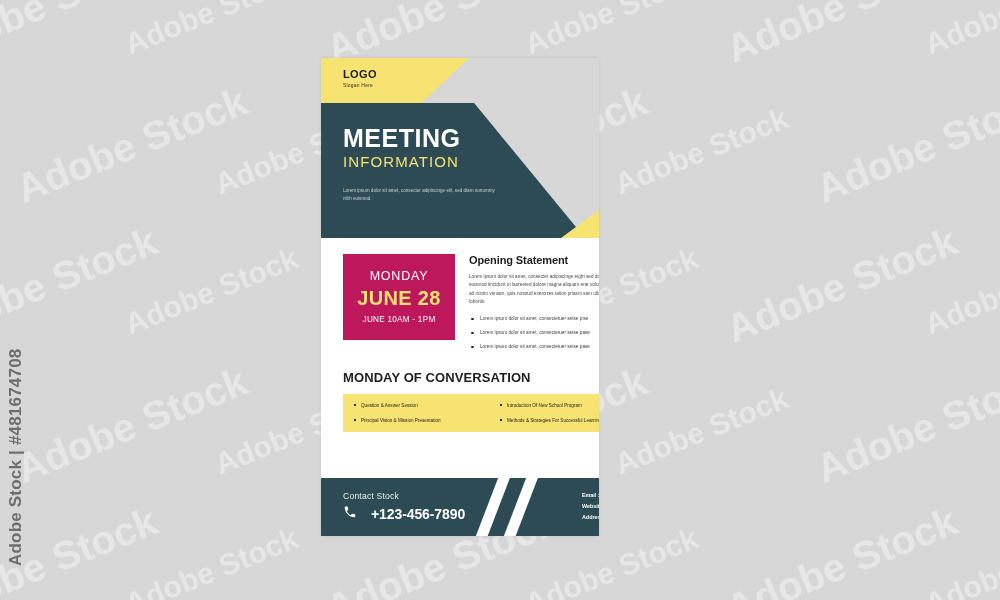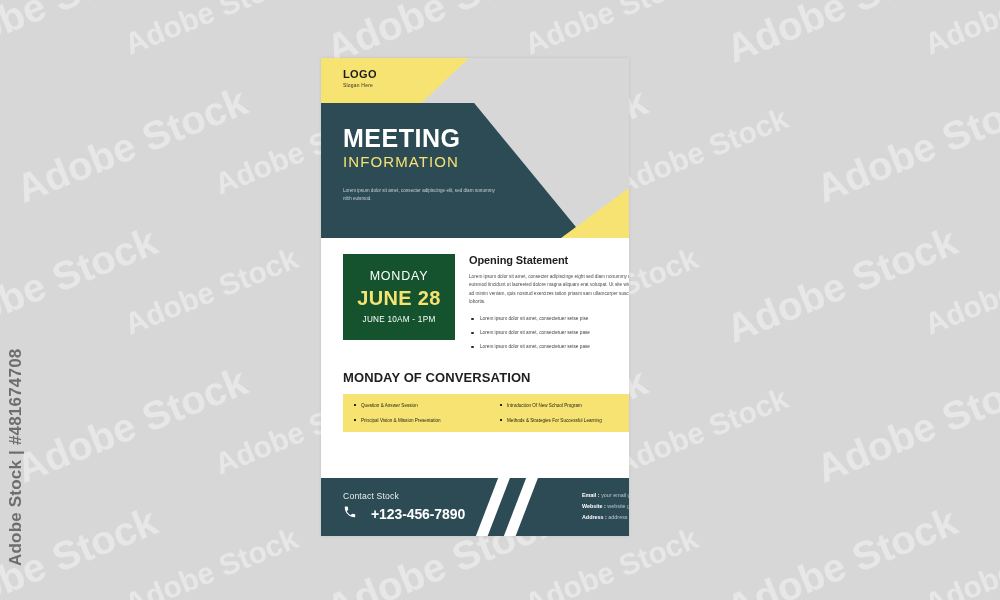--- a/index.html
+++ b/index.html
@@ -43,21 +43,21 @@
     color: #6e6e6e;
     letter-spacing: .2px;
     white-space: nowrap;
   }
 
   
   #flyer-page {
     position: absolute;
     left: 321px;
     top: 58px;
-    width: 308px;
+    width: 278px;
     height: 478px;
     background: #ffffff;
     overflow: hidden;
     box-shadow: 0 0 3px rgba(0,0,0,.10);
   }
 
   
   #flyer-header {
     position: absolute;
     left: 0; top: 0;
@@ -159,21 +159,21 @@
 
   #statement-row {
     display: flex;
     gap: 14px;
     align-items: flex-start;
   }
 
   
   #date-card {
     flex: 0 0 112px;
-    background: #14532d;
+    background: #be185d;
     padding: 15px 6px 16px 6px;
     text-align: center;
   }
   #date-weekday {
     font-size: 12.5px;
     color: #ffffff;
     letter-spacing: .8px;
     line-height: 1.2;
   }
   #date-day {

